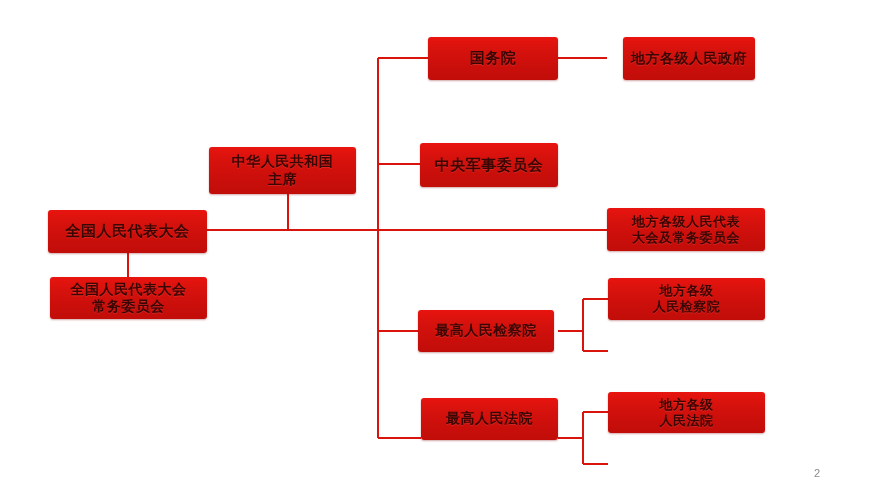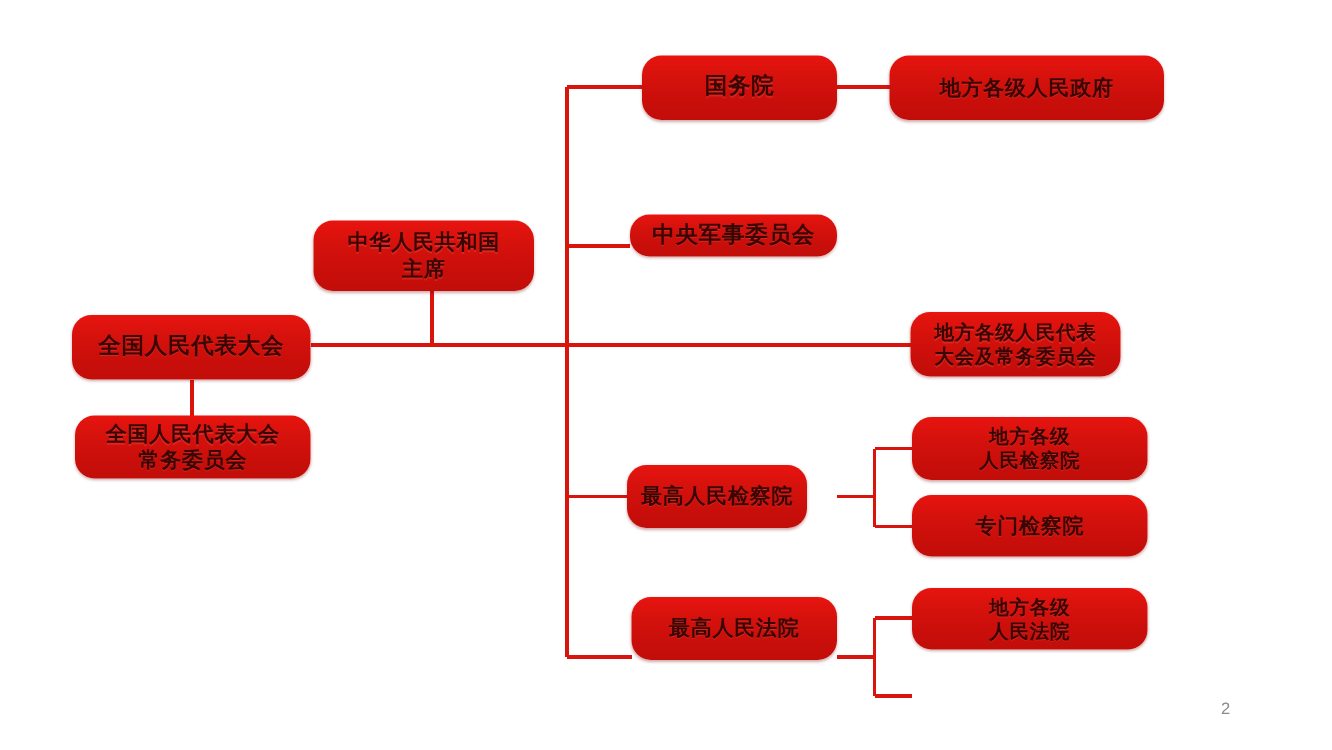--- a/index.html
+++ b/index.html
@@ -22,21 +22,21 @@
     position: absolute;
     left: 0;
     top: 0;
     width: 888px;
     height: 500px;
     pointer-events: none;
   }
   .node {
     position: absolute;
     box-sizing: border-box;
-    border-radius: 13px;
+    border-radius: 3px;
     background: linear-gradient(180deg, #e8140f 0%, #d8120d 28%, #cc0f0b 62%, #c10d09 100%);
     box-shadow: 0 1px 2px rgba(120, 10, 6, 0.35);
     display: flex;
     align-items: center;
     justify-content: center;
     text-align: center;
     color: #3a0604;
     font-weight: bold;
     letter-spacing: 0.5px;
     line-height: 1.22;
@@ -111,45 +111,42 @@
 
   <div class="node s14" style="left:209px; top:147px; width:147px; height:47px;">
     <span>中华人民共和国
 主席</span>
   </div>
 
   <div class="node s15" style="left:428px; top:37px; width:130px; height:43px;">
     <span>国务院</span>
   </div>
 
-  <div class="node s14" style="left:593px; top:37px; width:183px; height:43px;">
+  <div class="node s14" style="left:623px; top:37px; width:132px; height:43px;">
     <span>地方各级人民政府</span>
   </div>
 
-  <div class="node s15" style="left:420px; top:143px; width:138px; height:28px;">
+  <div class="node s15" style="left:420px; top:143px; width:138px; height:44px;">
     <span>中央军事委员会</span>
   </div>
 
-  <div class="node s13" style="left:607px; top:208px; width:140px; height:43px;">
+  <div class="node s13" style="left:607px; top:208px; width:158px; height:43px;">
     <span>地方各级人民代表
 大会及常务委员会</span>
   </div>
 
-  <div class="node s14" style="left:418px; top:310px; width:120px; height:42px;">
+  <div class="node s14" style="left:418px; top:310px; width:136px; height:42px;">
     <span>最高人民检察院</span>
   </div>
 
   <div class="node s13" style="left:608px; top:278px; width:157px; height:42px;">
     <span>地方各级
 人民检察院</span>
   </div>
 
-  <div class="node s14" style="left:608px; top:330px; width:157px; height:41px;">
-    <span>专门检察院</span>
-  </div>
 
   <div class="node s14" style="left:421px; top:398px; width:137px; height:42px;">
     <span>最高人民法院</span>
   </div>
 
   <div class="node s13" style="left:608px; top:392px; width:157px; height:41px;">
     <span>地方各级
 人民法院</span>
   </div>
 

